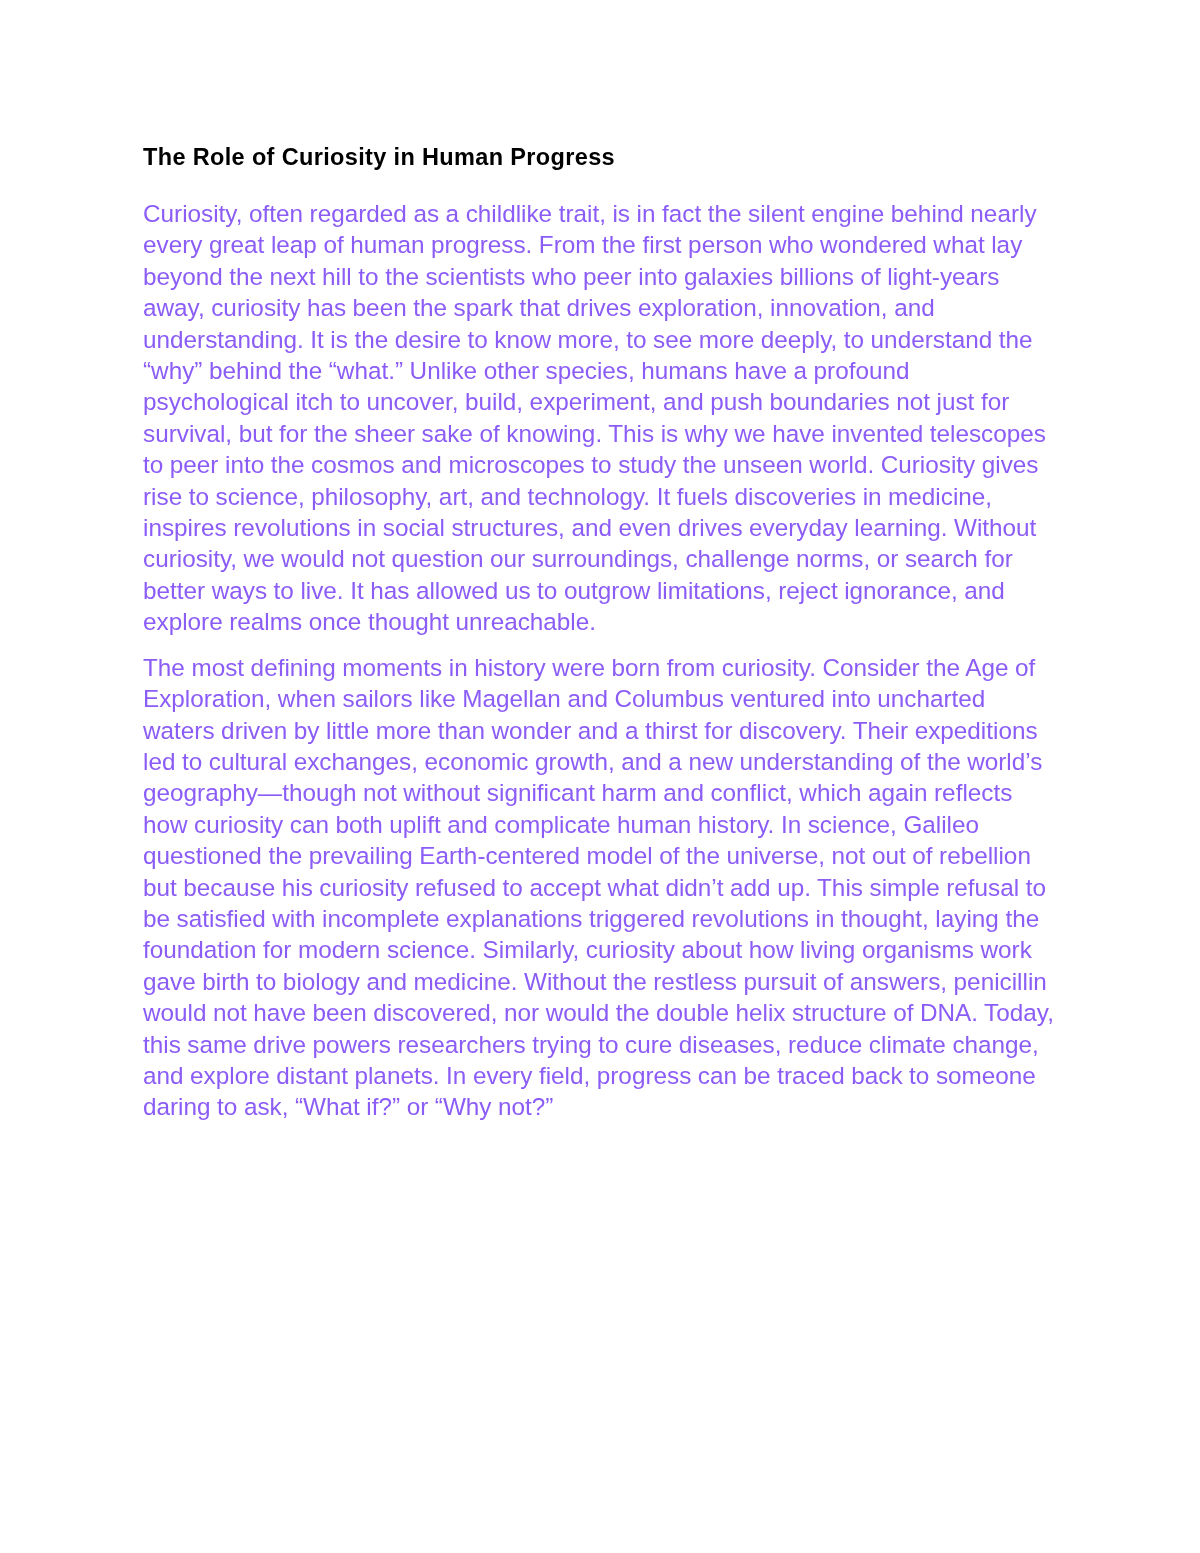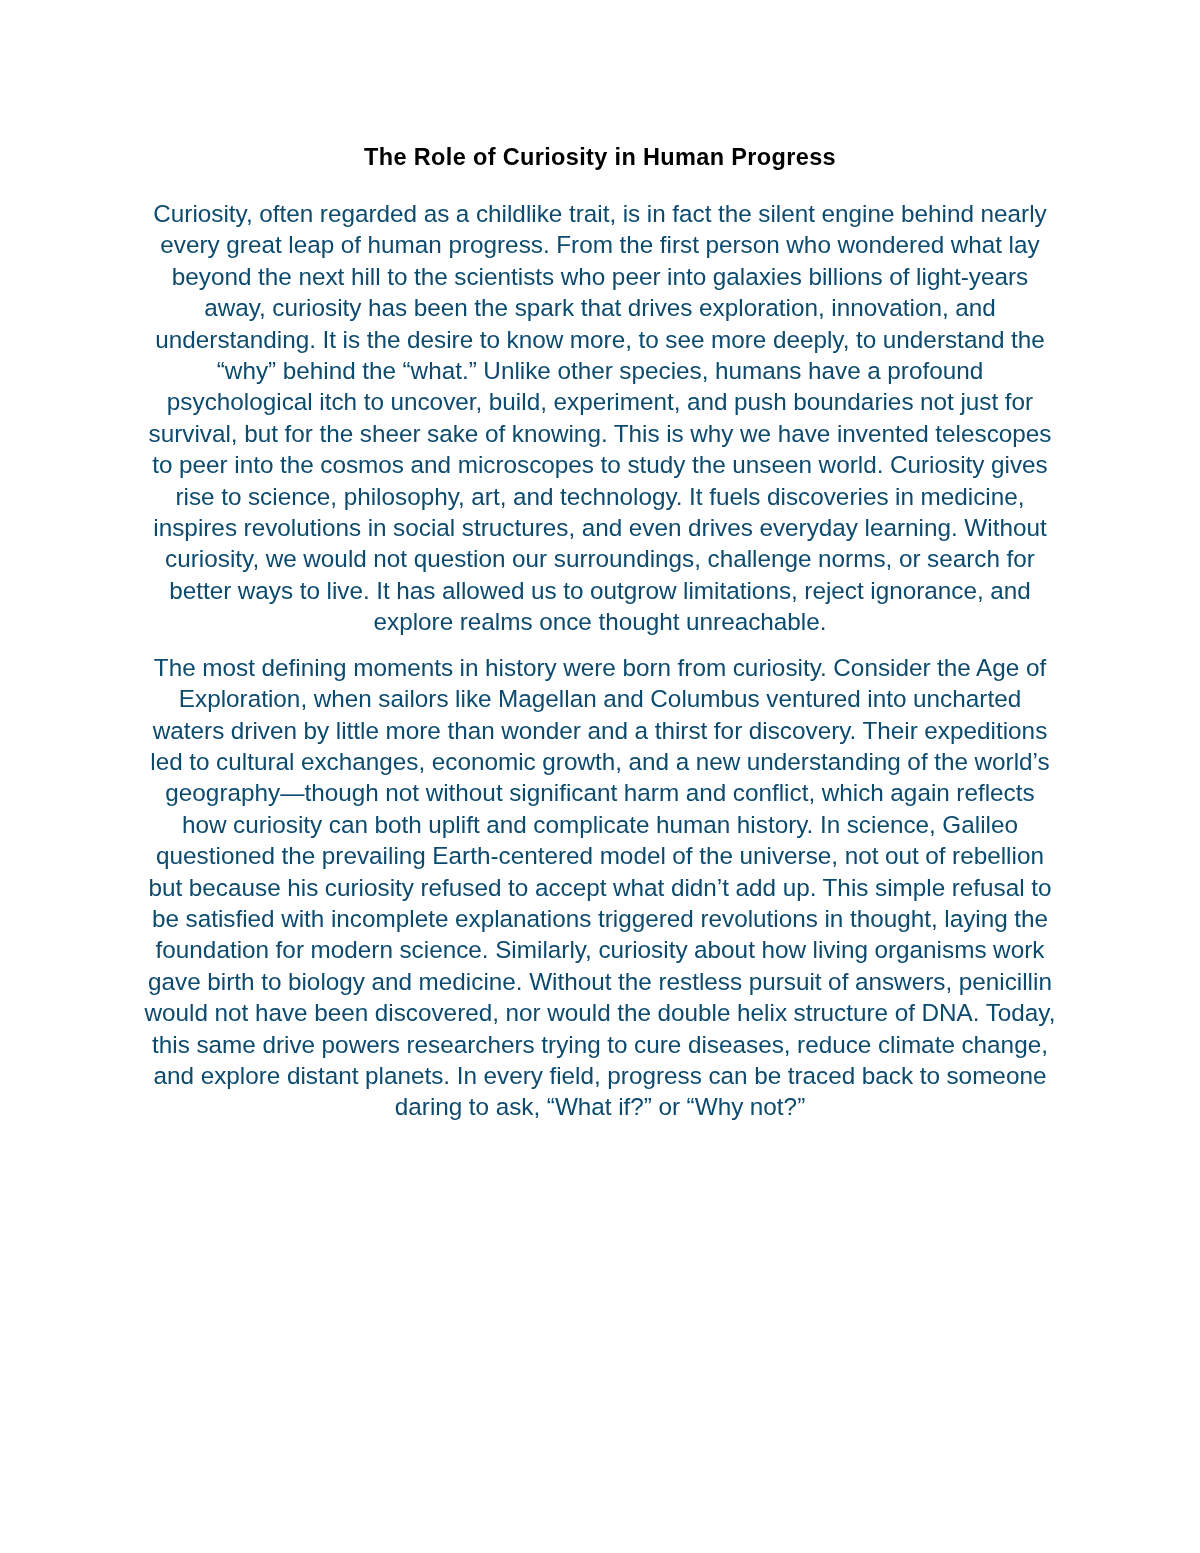--- a/index.html
+++ b/index.html
@@ -23,30 +23,29 @@
   }
   .doc-title {
     font-family: "Liberation Sans", sans-serif;
     font-size: 23.5px;
     font-weight: bold;
     color: #000000;
     letter-spacing: 0.35px;
     line-height: 30px;
     margin: 0 0 26px 0;
     white-space: nowrap;
-    text-align: center;
   }
   .doc-paragraph {
     font-family: "Liberation Sans", sans-serif;
     font-size: 24.3px;
     font-weight: normal;
-    color: #0c4a6e;
+    color: #8b5cf6;
     line-height: 31.4px;
     margin: 0 0 14px 0;
-    text-align: center;
+    text-align: left;
     word-spacing: -0.2px;
   }
   .doc-paragraph:last-child {
     margin-bottom: 16px;
   }
 </style>
 </head>
 <body>
 
 <div class="page">

